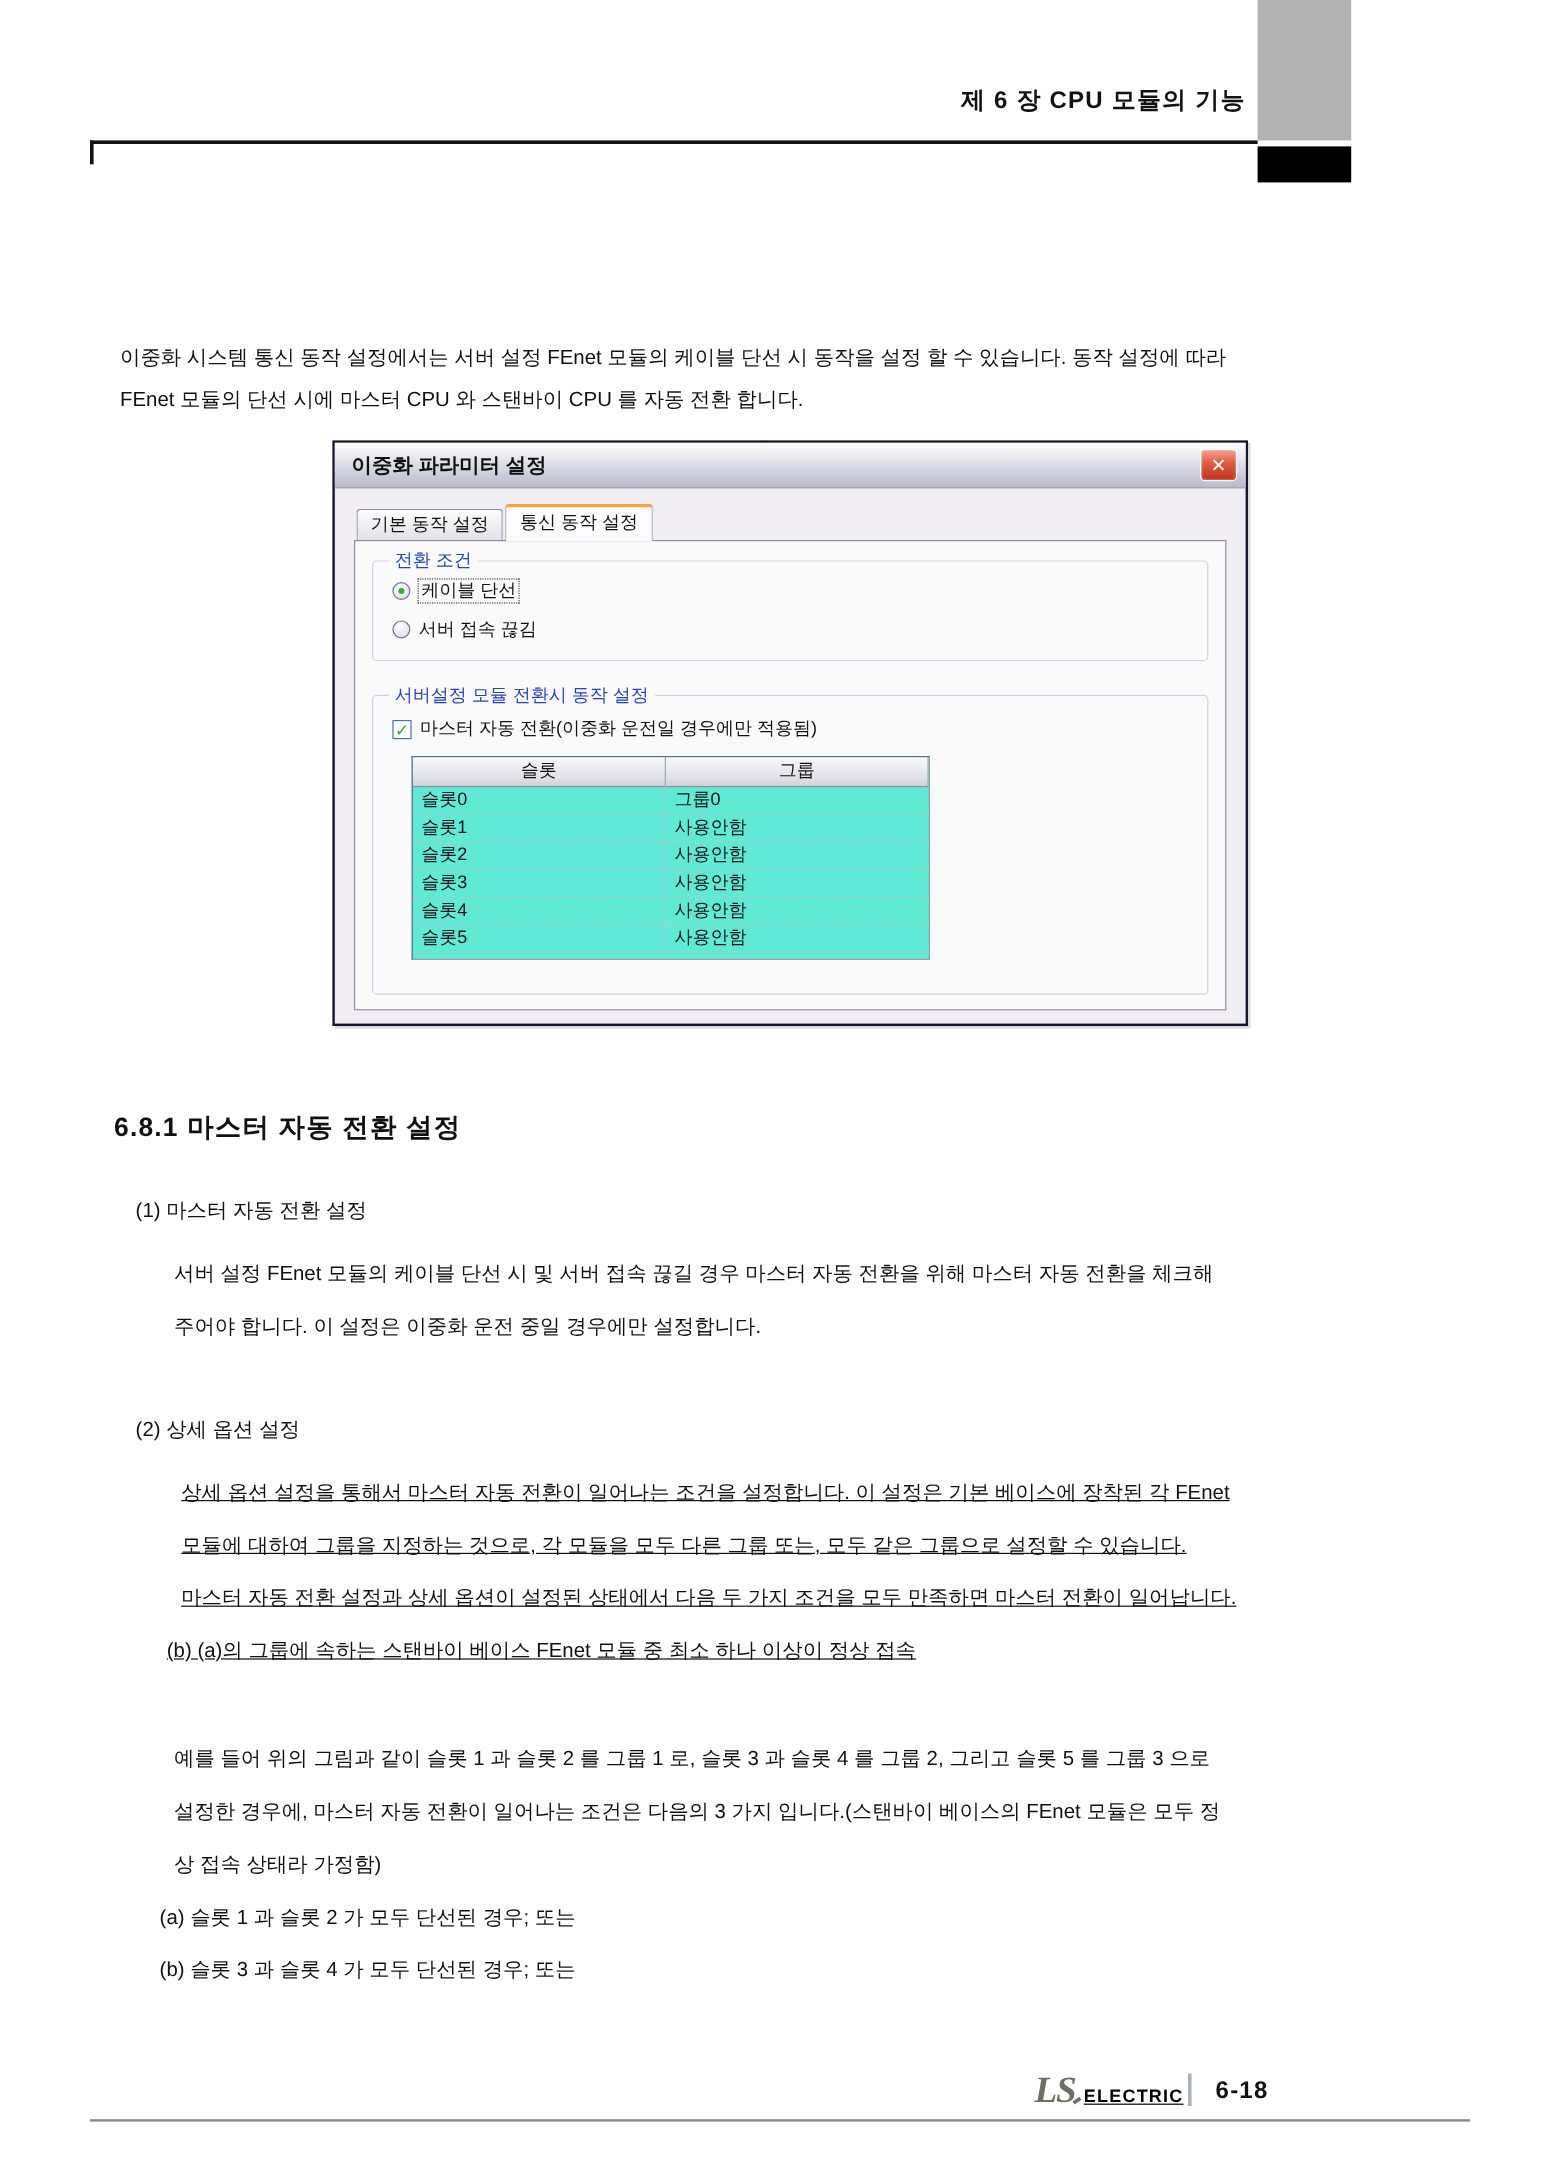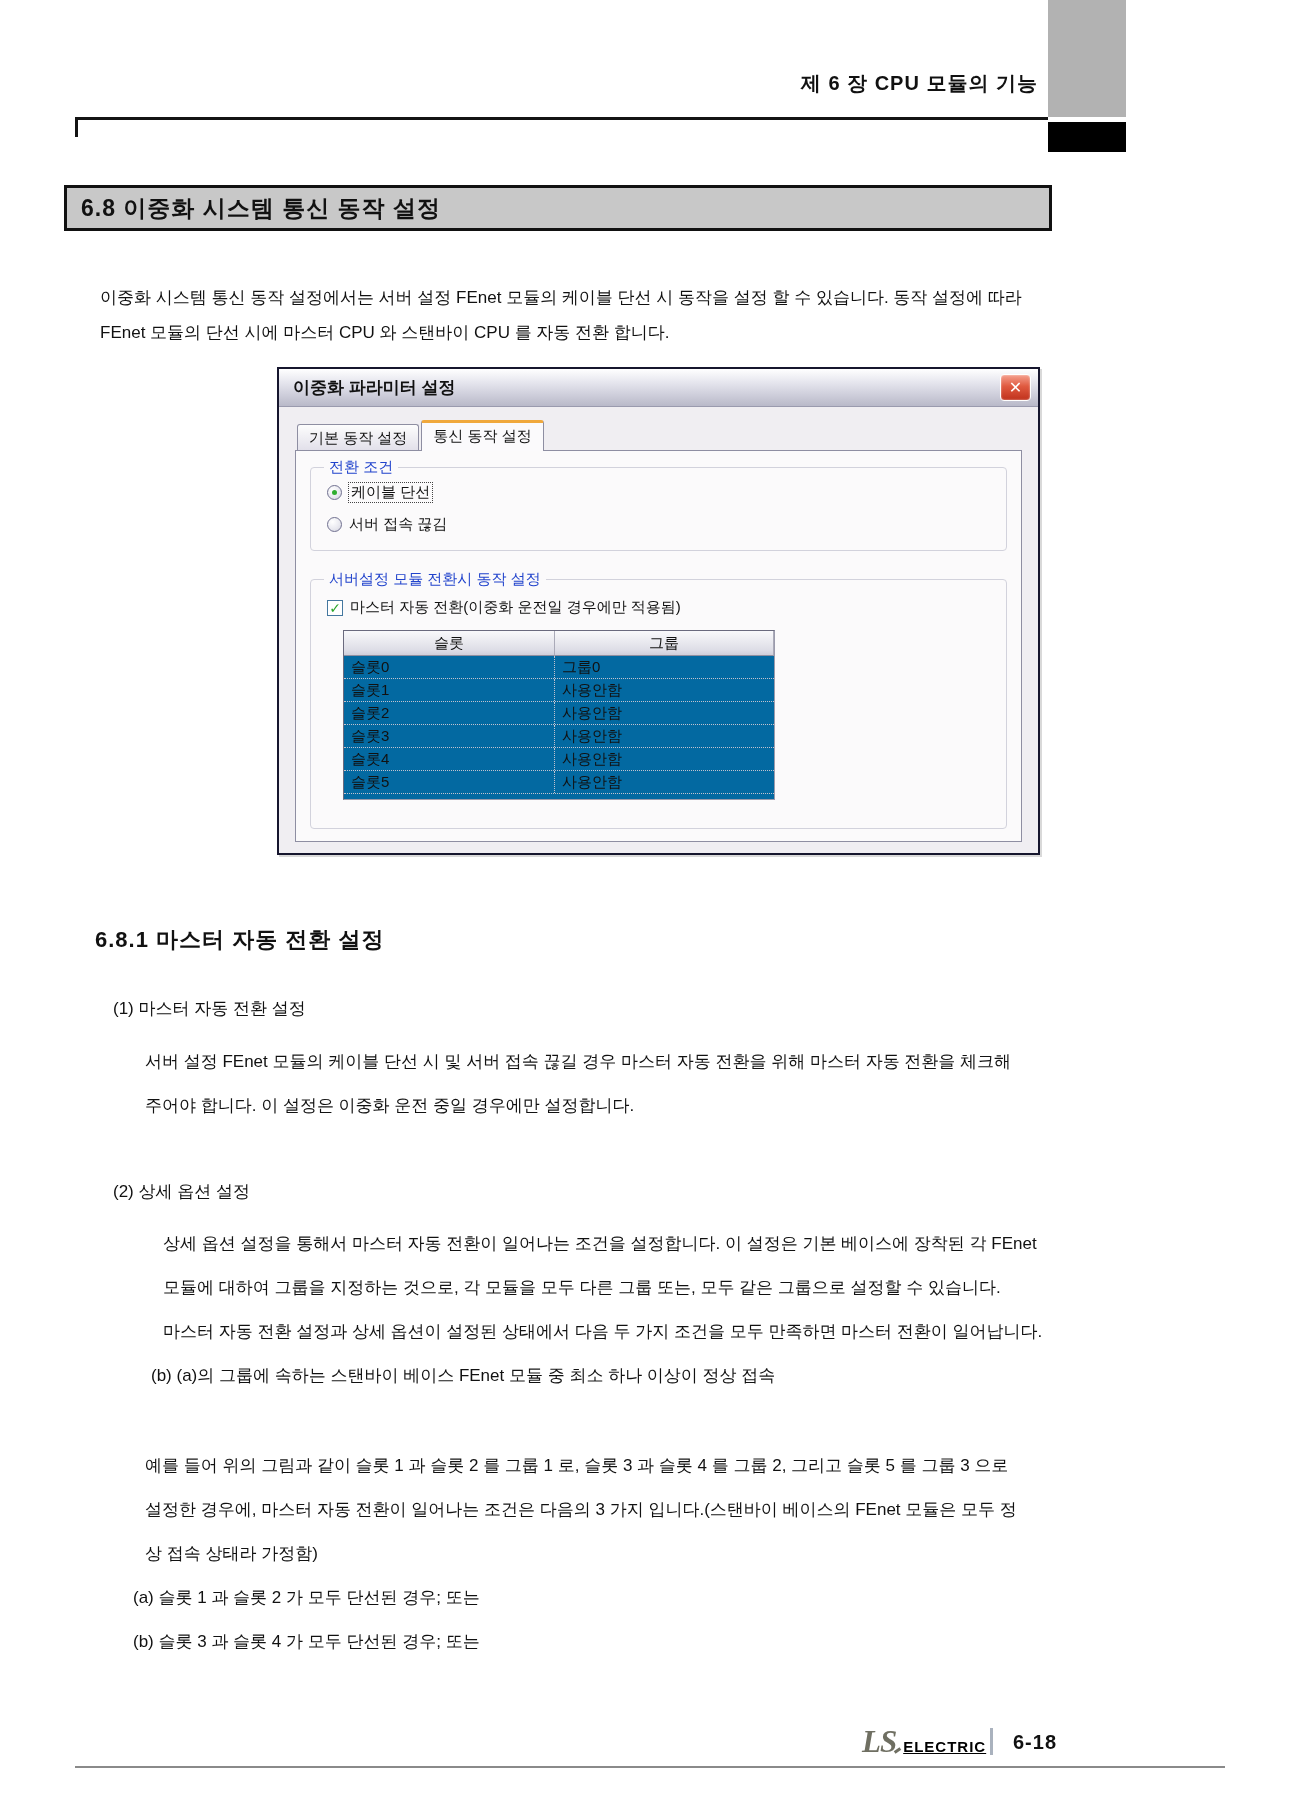--- a/index.html
+++ b/index.html
@@ -52,38 +52,38 @@
            margin-right:7px; position:relative; flex:0 0 auto; }
   .radio.selected::after { content:""; position:absolute; left:4px; top:4px; width:5px; height:5px; border-radius:50%; background:#2fae2f; }
   .radio-label { white-space:nowrap; }
   .radio-label.focused { outline:1px dotted #444; padding:0 2px; }
 
   .check-row { display:flex; align-items:center; margin:18px 0 0 16px; }
   .checkbox { width:16px; height:16px; border:1px solid #44779f; background:#fff; margin-right:7px; position:relative; flex:0 0 auto;
               display:flex; align-items:center; justify-content:center; color:#2ba52b; font-size:14px; font-weight:bold; line-height:1; }
   .check-label { white-space:nowrap; }
 
-  .slot-table { margin:13px 0 0 32px; width:432px; height:170px; background:#0369a1;
+  .slot-table { margin:13px 0 0 32px; width:432px; height:170px; background:#5eead4;
                 border:1px solid #9b9bac; border-top-color:#6a6a7e; border-left-color:#6a6a7e; overflow:hidden; }
   .slot-head { display:flex; height:25px; }
   .slot-head .hcell { background:linear-gradient(#f9f9fb, #dddde6 80%, #cfcfda 100%); border-right:1px solid #aaaab8; border-bottom:1px solid #8f8fa0;
                       text-align:center; line-height:24px; font-size:15px; }
   .hcell.c1 { flex:0 0 211px; } .hcell.c2 { flex:1 1 auto; }
   .slot-row { display:flex; height:23px; border-bottom:1px dotted #c2c2ce; font-size:15px; line-height:22px; }
   .slot-row .cell { padding-left:7px; white-space:nowrap; overflow:hidden; }
   .cell.c1 { flex:0 0 211px; border-right:1px dotted #c2c2ce; } .cell.c2 { flex:1 1 auto; }
 
   
   .h681 { position:absolute; left:95px; top:925px; font-size:22px; font-weight:bold; letter-spacing:1px; white-space:nowrap; }
   .item-title { position:absolute; font-size:17px; white-space:nowrap; }
   .item1-title { left:113px; top:997px; }
   .item2-title { left:113px; top:1180px; }
   .body-block { position:absolute; font-size:17px; line-height:44px; white-space:nowrap; }
   .item1-body { left:145px; top:1040px; }
-  .item2-body { left:163px; top:1222px; }
+  .item2-body { left:151px; top:1222px;text-decoration:underline; }
   .example-body { left:145px; top:1444px; }
   .body-block .ab-line { margin-left:-12px; }
 
   
   .footer-rule { position:absolute; left:75px; top:1766px; width:1150px; height:2px; background:#8a8a8a; }
   .footer-logo { position:absolute; left:862px; top:1724px; display:flex; align-items:baseline; }
   .logo-ls { font-family:"Liberation Serif","DejaVu Serif",serif; font-style:italic; font-weight:bold; font-size:31px; color:#6f6f62; letter-spacing:-1px; }
   .logo-tick { width:7px; height:3px; background:#6f6f62; transform:rotate(-35deg); margin:0 2px 22px -2px; }
   .logo-electric { font-size:15px; font-weight:bold; letter-spacing:1px; color:#000000;text-decoration:underline; }
   .footer-sep { position:absolute; left:990px; top:1728px; width:3px; height:27px; background:#aab2be; }
@@ -93,21 +93,20 @@
 <body>
 
 <div id="page">
 
   <div class="chapter-label">제 6 장 CPU 모듈의 기능</div>
   <div class="corner-bar"></div>
   <div class="corner-block"></div>
   <div class="header-rule"></div>
   <div class="header-tick"></div>
 
-  <div class="section-box">6.8 이중화 시스템 통신 동작 설정</div>
 
   <div class="intro">
     <div>이중화 시스템 통신 동작 설정에서는 서버 설정 FEnet 모듈의 케이블 단선 시 동작을 설정 할 수 있습니다. 동작 설정에 따라</div>
     <div>FEnet 모듈의 단선 시에 마스터 CPU 와 스탠바이 CPU 를 자동 전환 합니다.</div>
   </div>
 
   <div class="dialog">
     <div class="dlg-titlebar">
       <span class="dlg-title">이중화 파라미터 설정</span>
       <span class="dlg-close">✕</span>

